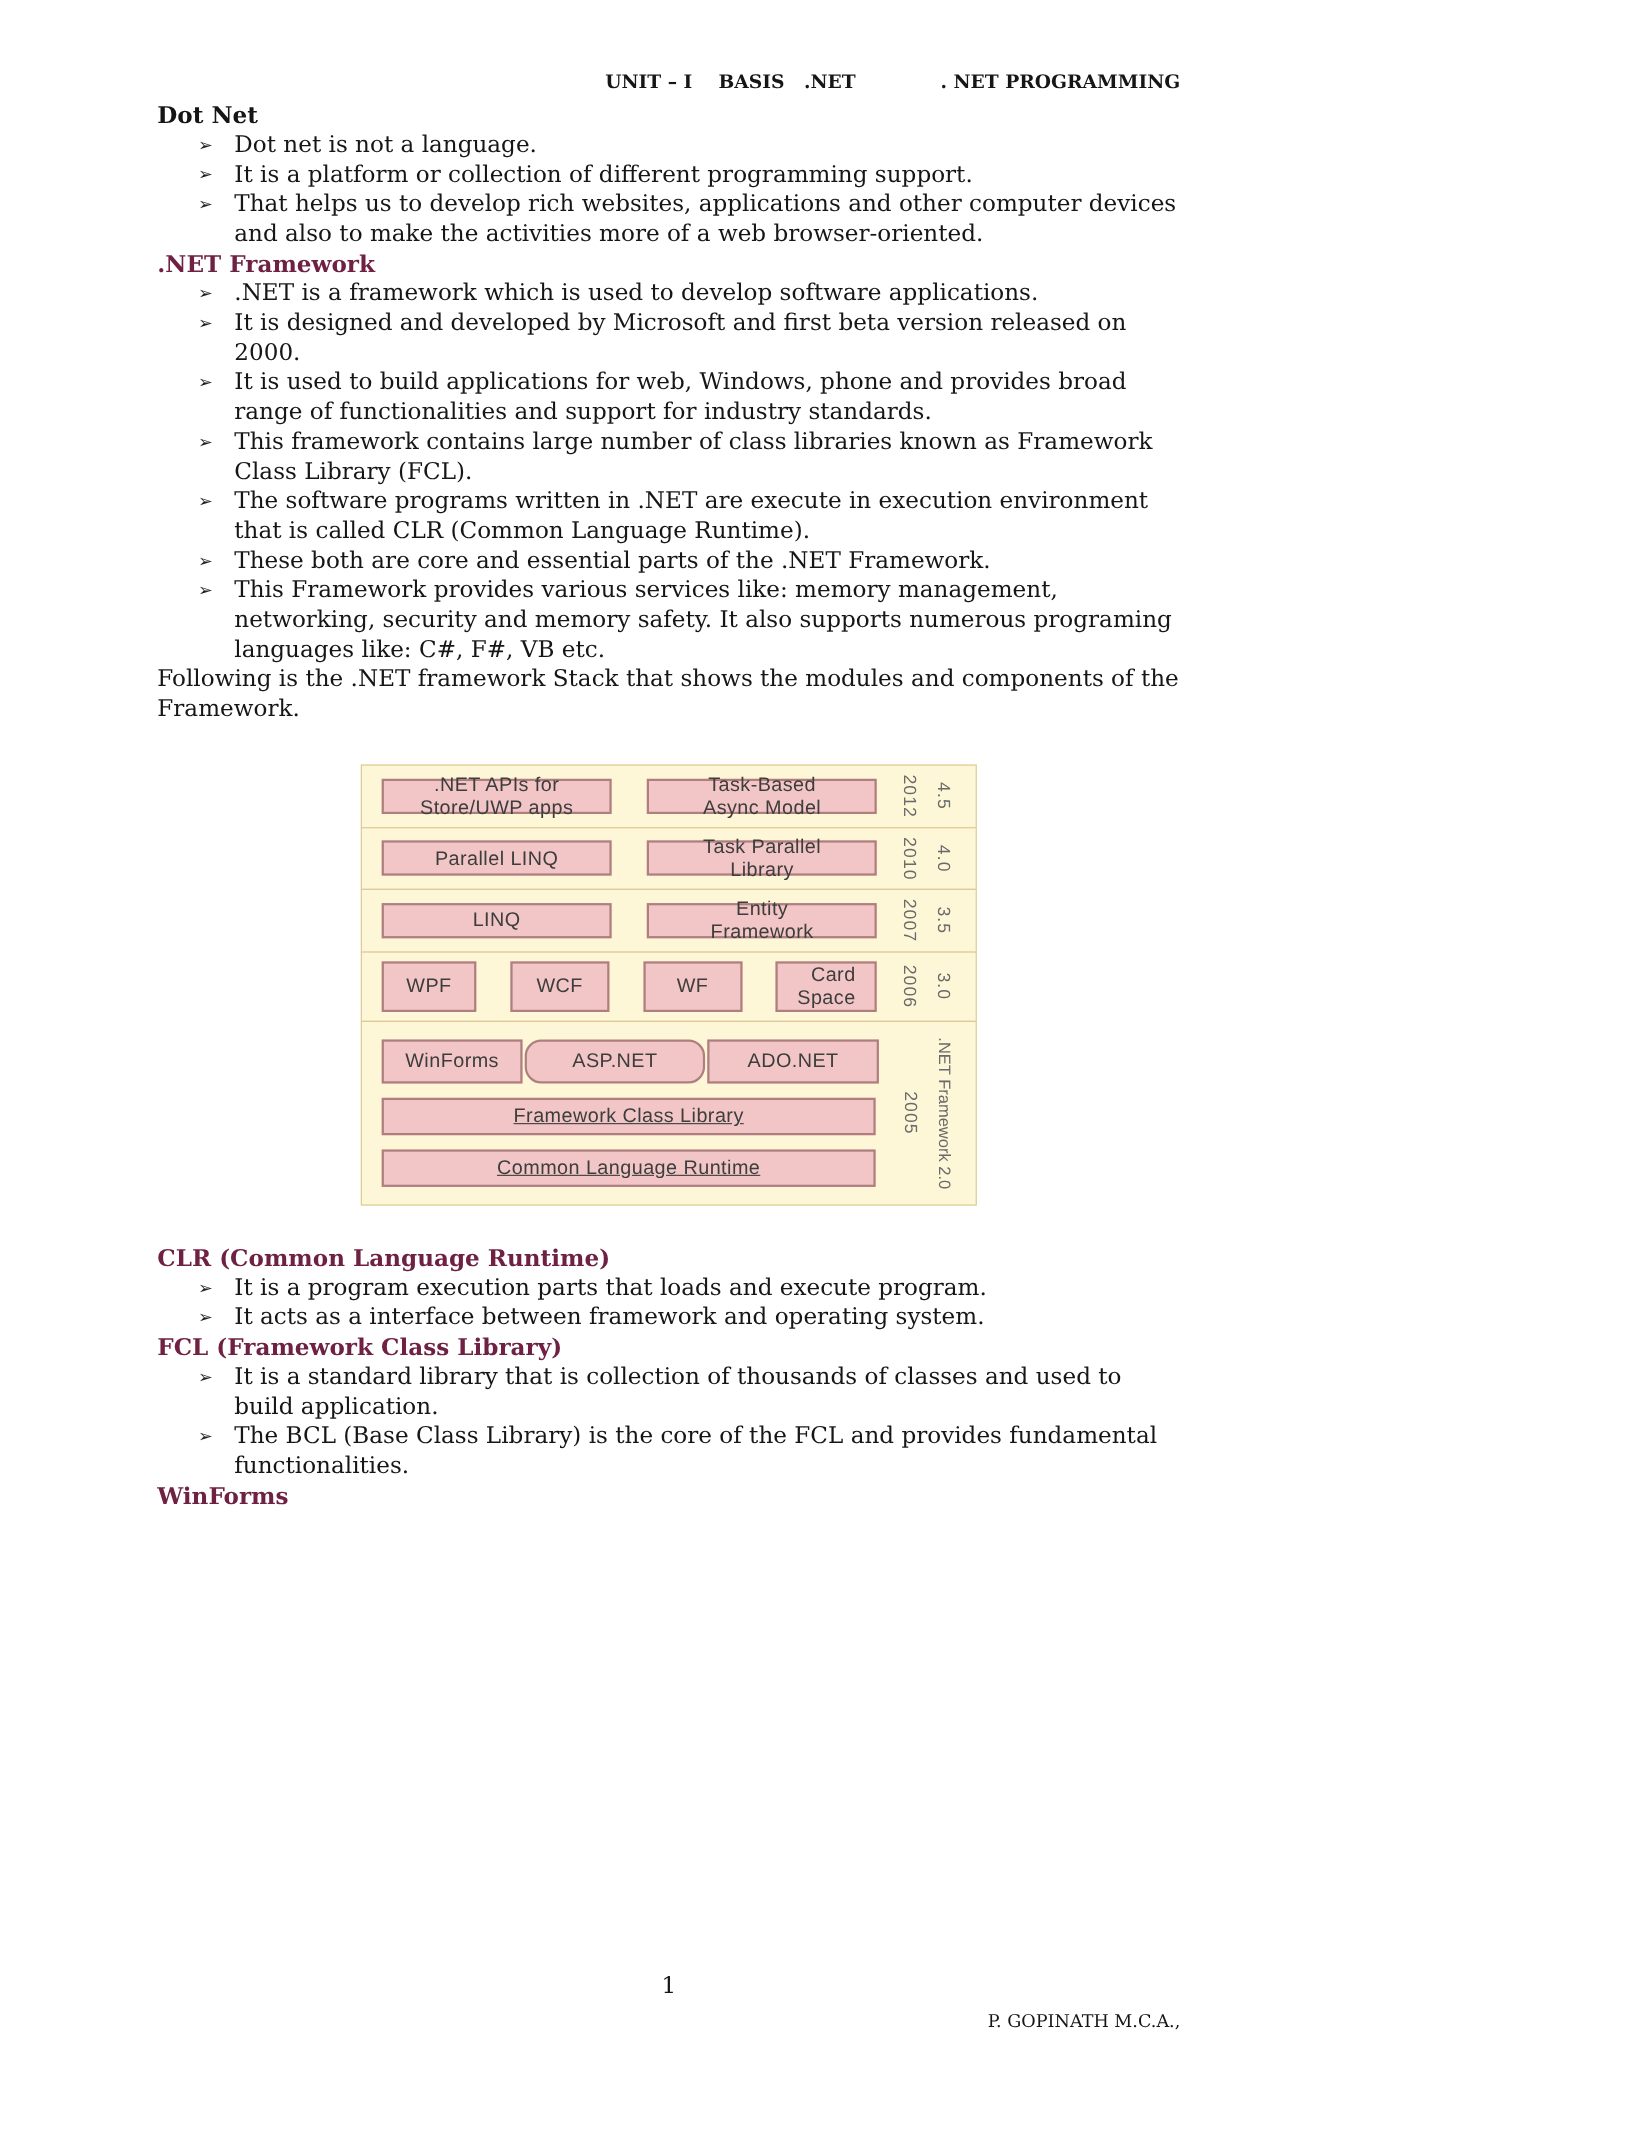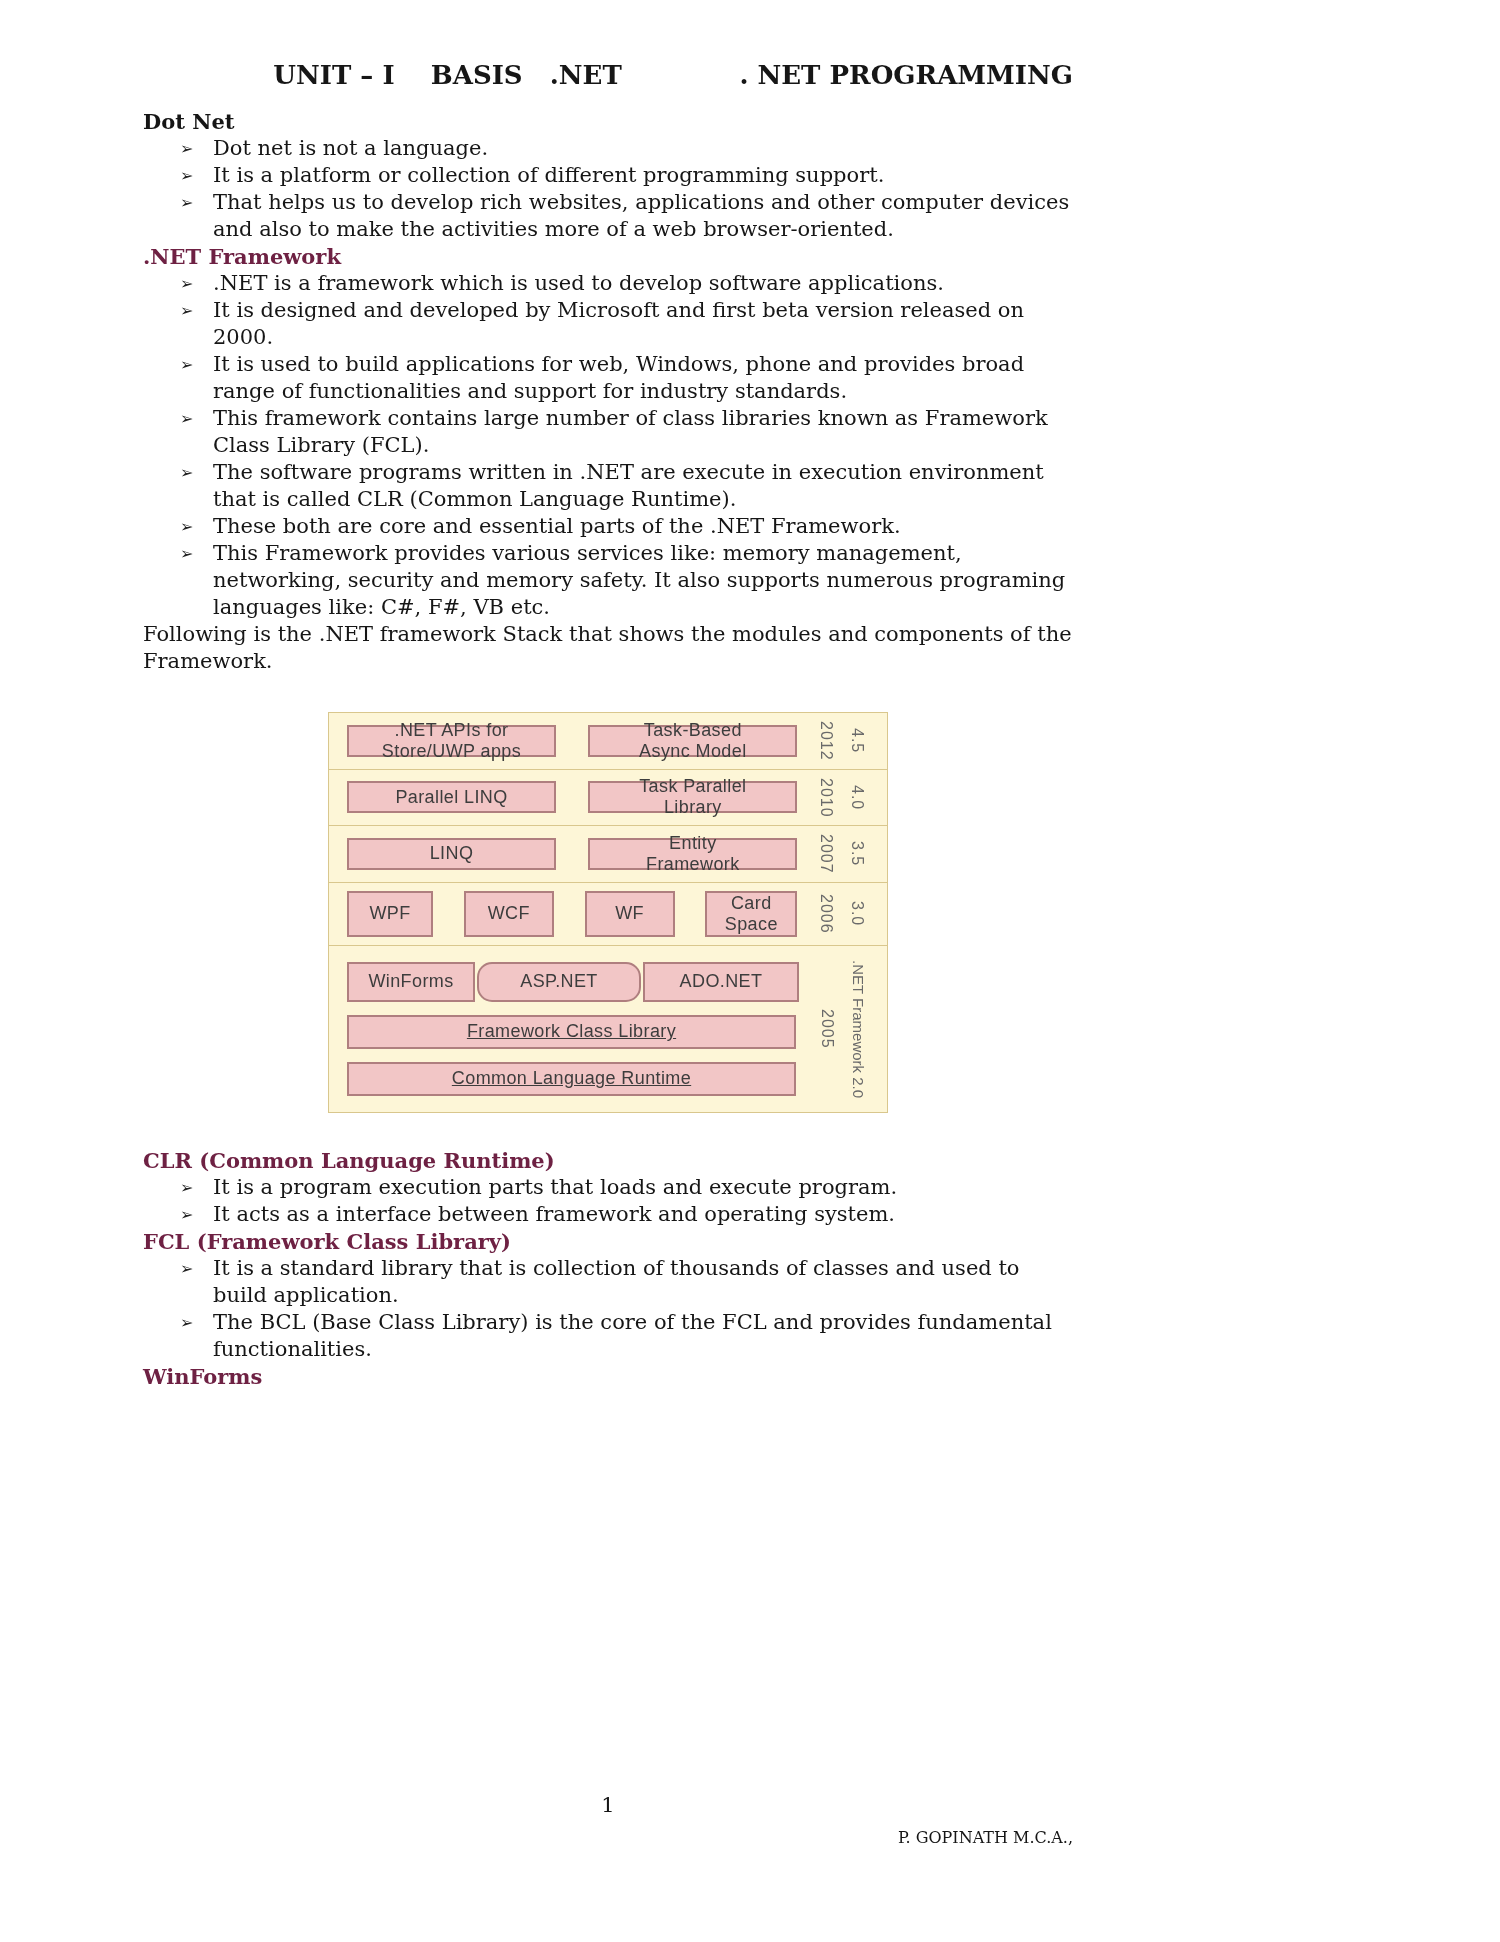--- a/index.html
+++ b/index.html
@@ -15,24 +15,24 @@
   }
   .content {
     width: 930px;
     margin-left: 143px;
     padding-top: 62px;
     font-size: 21px;
     line-height: 27px;
   }
   .doc-header {
     font-weight: bold;
-    font-size: 26px;
+    font-size: 17px;
     white-space: pre;
     text-align: right;
-    margin-bottom: 19px;
+    margin-bottom: 2px;
   }
   .sec-h { font-weight: bold; font-size: 21px; line-height: 27px; }
   .h-black { color: #151515; }
   .h-maroon { color: #6e2143; }
   ul.blist { list-style: none; padding-left: 37px; }
   ul.blist li { display: flex; align-items: flex-start; }
   .mk {
     width: 33px;
     flex-shrink: 0;
     font-family: "DejaVu Sans", sans-serif;
@@ -81,21 +81,21 @@
     justify-content: center;
     text-align: center;
     white-space: pre-line;
     letter-spacing: 0.4px;
   }
   .w2 { width: 209px; height: 32px; }
   .sm { height: 46px; }
   .b-wpf { width: 86px; }
   .b-wcf { width: 90px; }
   .b-wf  { width: 90px; }
-  .b-cs  { width: 92px; }
+  .b-cs  { width: 92px; text-align: right; }
   .r1a { width: 128px; height: 40px; }
   .r1b { width: 164px; height: 40px; border-radius: 15px; }
   .r1c { width: 156px; height: 40px; }
   .full { width: 449px; height: 34px; text-decoration: underline; }
   .band-label {
     width: 90px;
     align-self: stretch;
     display: flex;
     align-items: center;
     justify-content: center;

